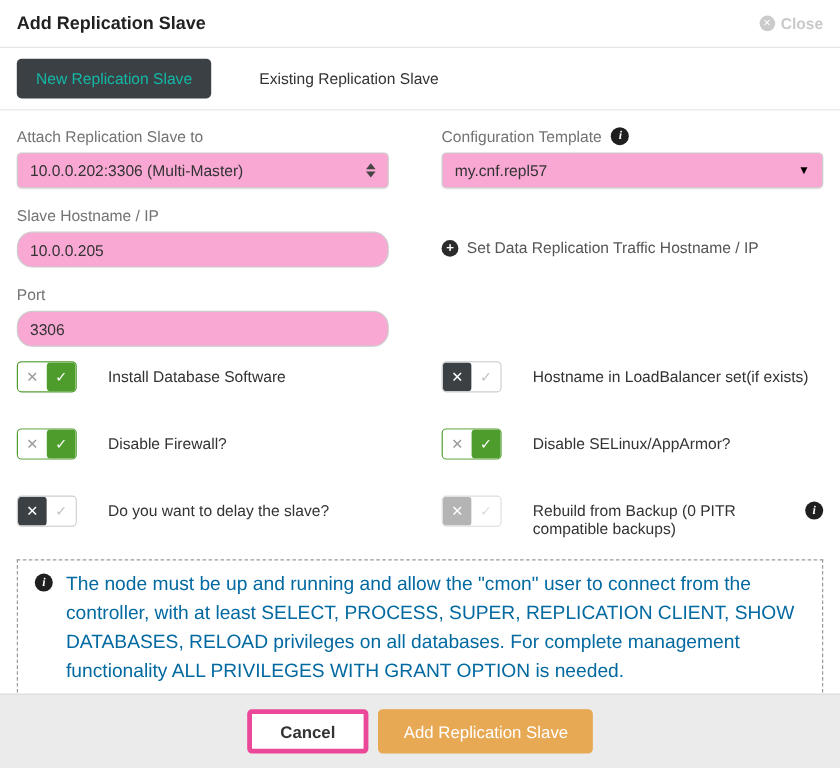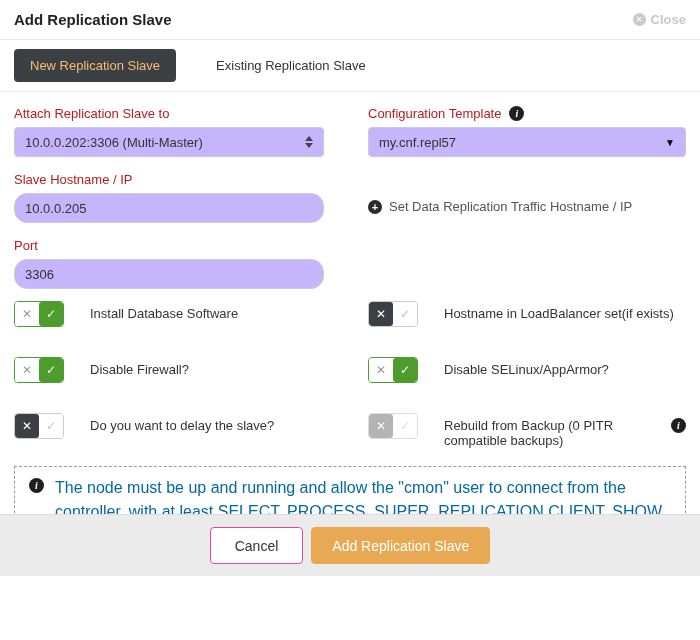--- a/index.html
+++ b/index.html
@@ -1,57 +1,57 @@
 <!DOCTYPE html>
 <html><head>
 <meta charset="utf-8">
 <style>
   * { box-sizing: border-box; margin: 0; padding: 0; }
   html,body { width:700px; height:640px; }
   body {
     font-family: "Liberation Sans", "DejaVu Sans", sans-serif;
     background:#fff; color:#333; overflow:hidden;
   }
-  .dialog { width:700px; height:576px; display:flex; flex-direction:column; background:#fff; }
+  .dialog { width:700px; height:640px; display:flex; flex-direction:column; background:#fff; }
 
   
   .dialog-header {
     height:40px; flex:0 0 40px; display:flex; align-items:center;
     justify-content:space-between; padding:0 14px; border-bottom:1px solid #e7e7e7;
   }
   .dialog-title { font-size:15px; font-weight:bold; color:#222; }
   .close-link { display:flex; align-items:center; gap:5px; color:#c9c9c9; font-size:13px; font-weight:bold; cursor:pointer; text-decoration:none; }
   .close-circle {
     width:13px; height:13px; border-radius:50%; background:#cbcbcb; color:#fff;
     font-size:8px; line-height:13px; text-align:center; font-weight:bold; display:inline-block;
   }
 
   
   .tabbar {
     flex:0 0 52px; display:flex; align-items:center; gap:24px;
     padding:0 14px; border-bottom:1px solid #e7e7e7;
   }
   .tab { font-size:13px; color:#333; padding:9px 16px; cursor:pointer; border-radius:4px; }
-  .tab.active { background:#3b4045; color:#fdba74; }
+  .tab.active { background:#3b4045; color:#14b8a6; }
 
   
   .dialog-body { flex:1 1 auto; padding:14px; overflow:hidden; }
   .grid { display:grid; grid-template-columns:310px 1fr; column-gap:44px; align-items:start; }
   .mt22 { margin-top:15px; }
   .mt12 { margin-top:12px; }
   .mt30 { margin-top:30px; }
   .mt18 { margin-top:18px; }
 
-  .field-label { display:block; font-size:13px; color:#b91c1c; margin-bottom:6px; }
+  .field-label { display:block; font-size:13px; color:#737373; margin-bottom:6px; }
   .label-row { display:flex; align-items:center; gap:8px; margin-bottom:6px; }
   .label-row .field-label { margin-bottom:0; }
 
   .control {
     height:30px; width:100%; border:1px solid #ccc; border-radius:4px;
-    background:#c4b5fd; font-size:13px; color:#333; padding:0 10px;
+    background:#f9a8d4; font-size:13px; color:#333; padding:0 10px;
     display:flex; align-items:center; justify-content:space-between;
     font-family:"Liberation Sans","DejaVu Sans",sans-serif;
     gap:16px;
   }
   input.control { display:block; padding:0 10px;border-radius:13px; }
   .select { cursor:pointer; box-shadow:0 1px 1px rgba(0,0,0,0.04); }
 
   
   .stepper { display:flex; flex-direction:column; align-items:center; gap:2px; }
   .stepper i { display:block; width:0; height:0; border-left:4px solid transparent; border-right:4px solid transparent; }
@@ -99,21 +99,21 @@
 
   
   .dialog-footer {
     flex:0 0 62px; background:#ebebeb; border-top:1px solid #ddd;
     display:flex; align-items:center; justify-content:center; gap:8px;
   }
   .btn {
     height:37px; border-radius:4px; font-size:14px; padding:0 24px; cursor:pointer;
     font-family:"Liberation Sans","DejaVu Sans",sans-serif;
   }
-  .btn-cancel { background:#fff; border:1px solid #ec4899; color:#333; }
+  .btn-cancel { background:#fff; border:4px solid #ec4899; color:#333;font-weight:bold; }
   .btn-submit { background:#e8a955; border:1px solid #e8a955; color:#fff; padding:0 20px; }
 </style>
 </head>
 <body>
 
 <div class="dialog">
 
   <div class="dialog-header">
     <div class="dialog-title">Add Replication Slave</div>
     <a class="close-link">

